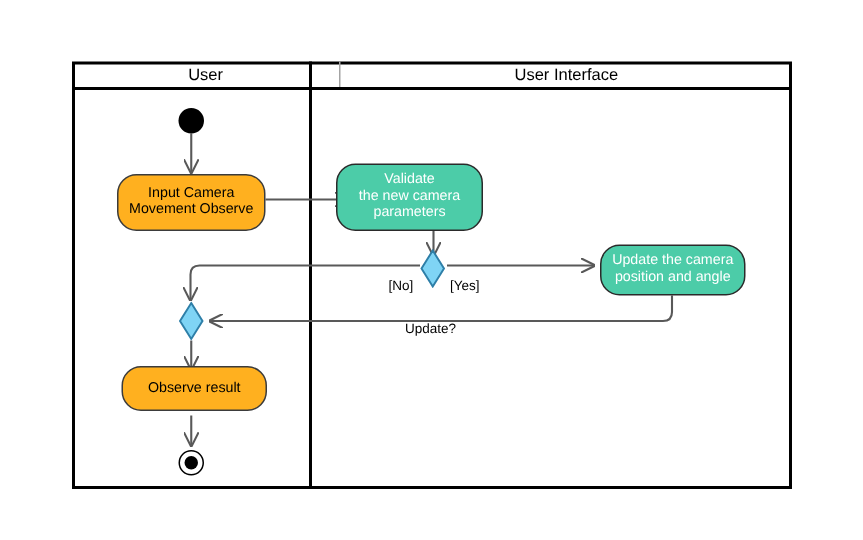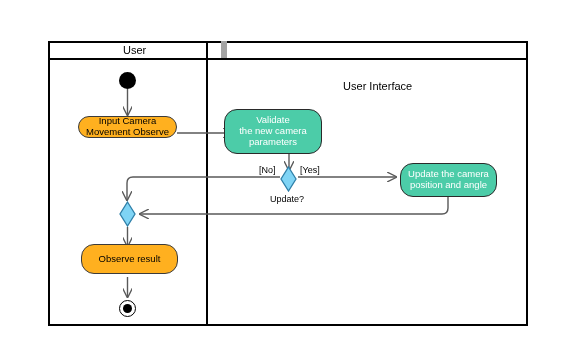--- a/index.html
+++ b/index.html
@@ -46,22 +46,22 @@
   }
   .lane-header {
     box-sizing: border-box;
     display: flex;
     align-items: center;
     justify-content: center;
     font-size: 11px;
     color: #000000;
     height: 100%;
   }
-  .lane-header.left  { width: 191px; border-right: 6px solid #a3a3a3; }
-  .lane-header.right { width: 321px; margin-top: 36px; }
+  .lane-header.left  { width: 191px; border-right: 1px solid #a3a3a3; }
+  .lane-header.right { width: 321px; }
 
   .lane-divider {
     position: absolute;
     left: 206px;
     top: 41px;
     width: 2px;
     height: 285px;
     background: #000000;
   }
 
@@ -126,20 +126,21 @@
     width: 17px;
     height: 26px;
   }
 
   
   .edge-label {
     position: absolute;
     font-size: 9px;
     color: #000000;
     white-space: nowrap;
+    margin-top: 20px;
   }
 
   svg.edges {
     position: absolute;
     left: 0;
     top: 0;
     width: 575px;
     height: 360px;
     pointer-events: none;
   }
@@ -181,21 +182,21 @@
 
     <path d="M 448 197 L 448 208 Q 448 214 442 214 L 140 214" stroke="#595959" stroke-width="1.4" fill="none" marker-end="url(#arrow)"></path>
 
     <path d="M 127.5 227 L 127.5 246" stroke="#595959" stroke-width="1.4" fill="none" marker-end="url(#arrow)"></path>
 
     <path d="M 127.5 277 L 127.5 297" stroke="#595959" stroke-width="1.4" fill="none" marker-end="url(#arrow)"></path>
   </svg>
 
   <div class="initial-node" style="left:119px; top:72px;"></div>
 
-  <div class="node action user-action" style="left:78px; top:116px; width:99px; height:22px;">
+  <div class="node action user-action" style="left:78px; top:116px; width:99px; height:38px;">
     <span>
       <span>Input Camera</span><br>
       <span>Movement Observe</span>
     </span>
   </div>
 
   <div class="node action ui-action" style="left:224px; top:109px; width:98px; height:45px;">
     <span>
       <span>Validate</span><br>
       <span>the new camera</span><br>

